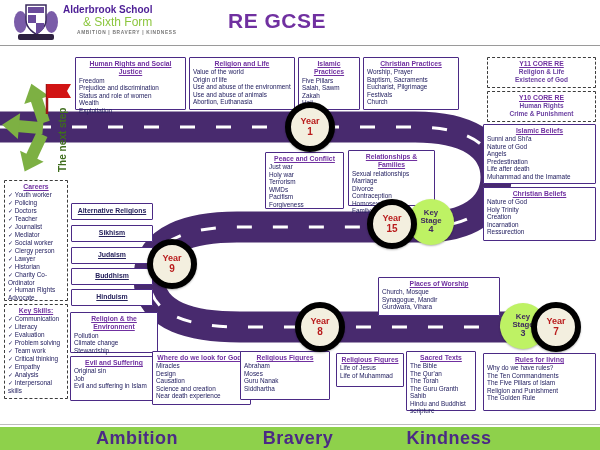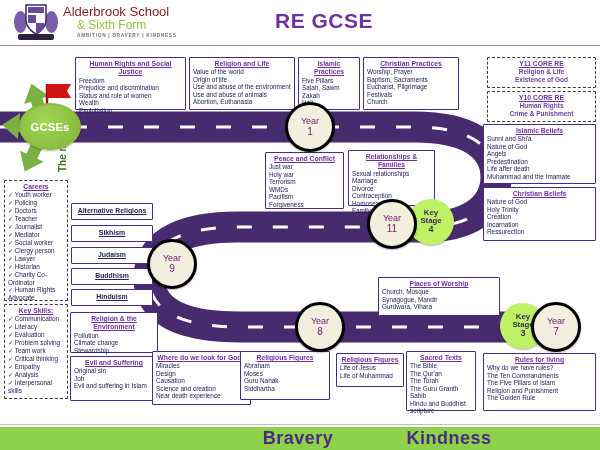--- a/index.html
+++ b/index.html
@@ -3,24 +3,24 @@
 <meta charset="utf-8">
 <style>
   html,body{margin:0;padding:0}
   .page{position:relative;width:600px;height:450px;background:#fff;overflow:hidden;
         font-family:"Liberation Sans",sans-serif}
 
   
   .hdr{position:absolute;left:0;top:0;width:600px;height:45px;background:#fff;z-index:5}
   .crest{position:absolute;left:13px;top:3px}
   .nameblock{position:absolute;left:63px;top:5px}
-  .sname{font-size:13px;font-weight:normal;color:#7f1d1d;line-height:1.05}
-  .ssub{font-size:12px;color:#8cc63e;margin-left:14px;line-height:1.05}
+  .sname{font-size:10px;font-weight:bold;color:#4c1d95;line-height:1.05}
+  .ssub{font-size:12px;color:#8cc63e;margin-left:20px;line-height:1.05}
   .stag{font-size:4.8px;color:#777;font-weight:bold;letter-spacing:.7px;margin-left:14px;margin-top:2px}
-  .ptitle{position:absolute;left:228px;top:9px;width:145px;text-align:right;
+  .ptitle{position:absolute;left:228px;top:9px;width:145px;text-align:left;
           font-size:21px;font-weight:bold;color:#7030a0;letter-spacing:.5px}
   .topline{position:absolute;left:0;top:45px;width:600px;border-top:1.3px solid #9a9a9a;z-index:1}
   .footline{position:absolute;left:0;top:424px;width:600px;border-top:1px solid #bdbdbd;z-index:4}
 
   
   .roadsvg{position:absolute;left:0;top:0;width:600px;height:450px;z-index:1}
 
   
   .box{position:absolute;background:#fff;border:1.6px solid #4b2a85;border-radius:1px;
        padding:2px 3px;box-sizing:border-box;z-index:2}
@@ -30,22 +30,22 @@
   .dashed{border:1.6px dashed #3c3c3c;background:#fff}
   .core .li{color:#6a3fa0;text-align:center;font-weight:bold;font-size:6.5px}
   .check .li::before{content:"\2713  ";font-size:6px;color:#232060}
   .label-box{display:flex;align-items:center;justify-content:center;padding:1px}
   .label-box .bt{color:#26225c;font-size:6.9px}
 
   
   .node{position:absolute;border-radius:50%;display:flex;flex-direction:column;
         align-items:center;justify-content:center;text-align:center;z-index:3;
         box-shadow:0 1px 2px rgba(0,0,0,.3)}
-  .year{width:50px;height:50px;background:#f3efdf;border:3px solid #000000;
-        color:#701a75;font-weight:normal;box-sizing:border-box}
+  .year{width:50px;height:50px;background:#f3efdf;border:6px solid #000000;
+        color:#b91c1c;font-weight:bold;box-sizing:border-box}
   .nl{font-size:9px;line-height:1.1}
   .nv{font-size:10px;line-height:1.1}
   .ks{width:46px;height:46px;background:#bef264;color:#3f2a5e;font-weight:bold}
   .ks .nl{font-size:7.8px;width:32px;line-height:1.05}
   .ks .nv{font-size:9px}
   .gcse{left:19px;top:103px;width:62px;height:47px;background:radial-gradient(circle at 40% 35%,#a2d455,#7fb637);
         border:2px solid #8aba40;color:#fff;font-weight:bold;font-size:11.5px;box-sizing:border-box}
 
   
   .footer{position:absolute;left:0;top:427px;width:600px;height:23px;background:#8ed14b;z-index:5}
@@ -312,36 +312,33 @@
     <div class="bt">Rules for living</div>
     <div>
         <div class="li">Why do we have rules?</div>
         <div class="li">The Ten Commandments</div>
         <div class="li">The Five Pillars of Islam</div>
         <div class="li">Religion and Punishment</div>
         <div class="li">The Golden Rule</div>
       </div>
   </div>
 
-  <div class="node gcse">
-    <div>GCSEs</div>
-  </div>
 
   <div class="node year" style="left:285px;top:102px">
     <div class="nl">Year</div>
     <div class="nv">1</div>
   </div>
 
   <div class="node ks" style="left:408px;top:199px">
     <div class="nl">Key Stage</div>
     <div class="nv">4</div>
   </div>
   <div class="node year" style="left:367px;top:199px">
     <div class="nl">Year</div>
-    <div class="nv">11</div>
+    <div class="nv">15</div>
   </div>
 
   <div class="node year" style="left:147px;top:239px">
     <div class="nl">Year</div>
     <div class="nv">9</div>
   </div>
 
   <div class="node year" style="left:295px;top:302px">
     <div class="nl">Year</div>
     <div class="nv">8</div>
@@ -351,17 +348,18 @@
     <div class="nl">Key Stage</div>
     <div class="nv">3</div>
   </div>
   <div class="node year" style="left:531px;top:302px">
     <div class="nl">Year</div>
     <div class="nv">7</div>
   </div>
 
   <div class="footline"></div>
   <div class="footer">
+    <span class="fword" style="left:137px">Ambition</span>
     <span class="fword" style="left:298px">Bravery</span>
     <span class="fword" style="left:449px">Kindness</span>
   </div>
 
 </div>
 
 </body></html>

